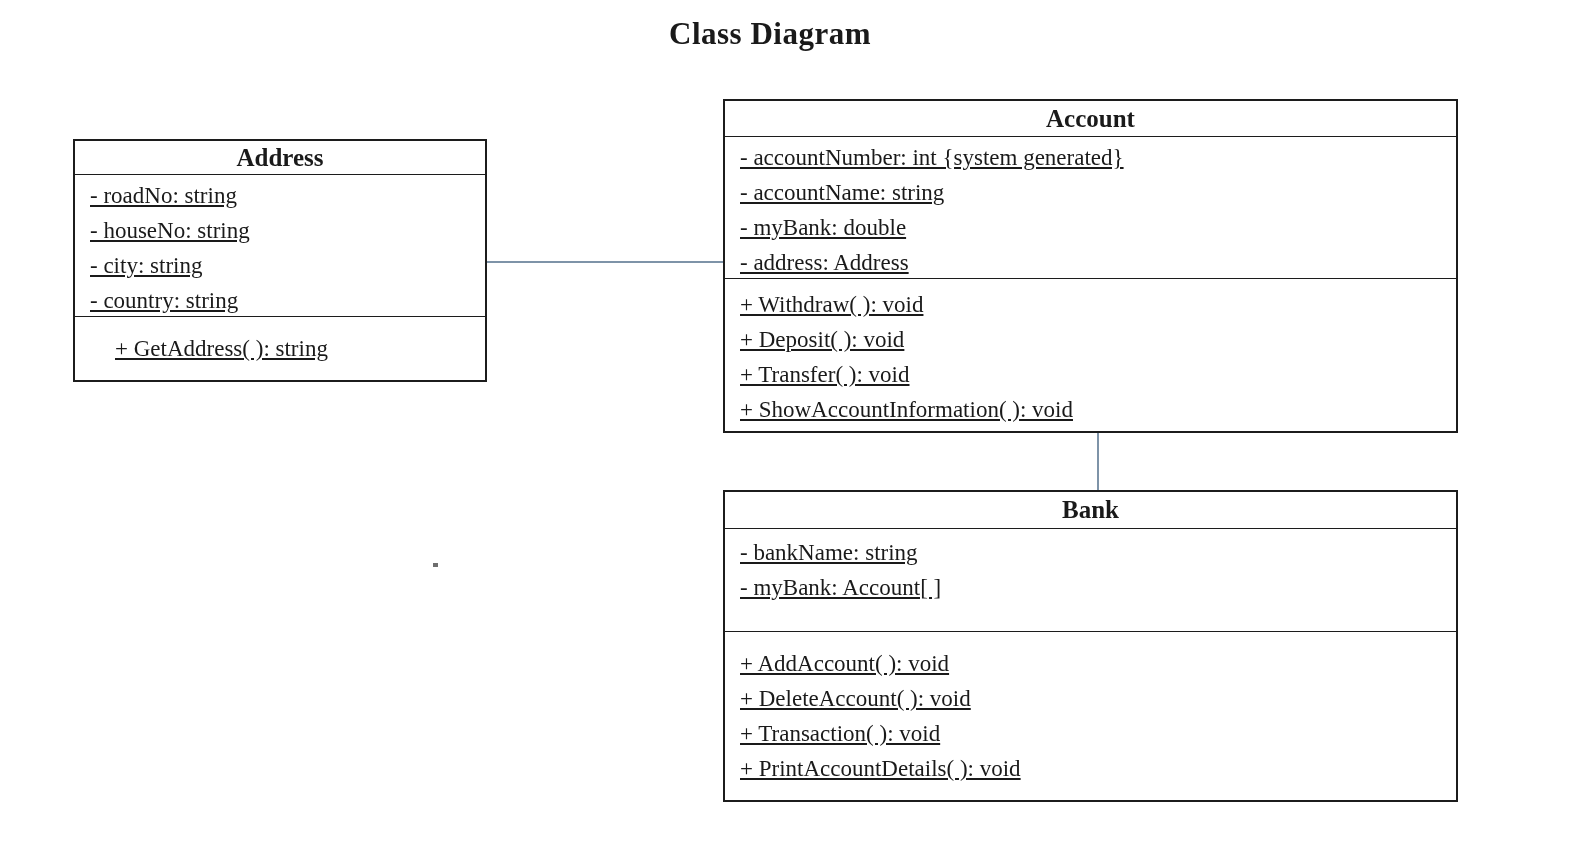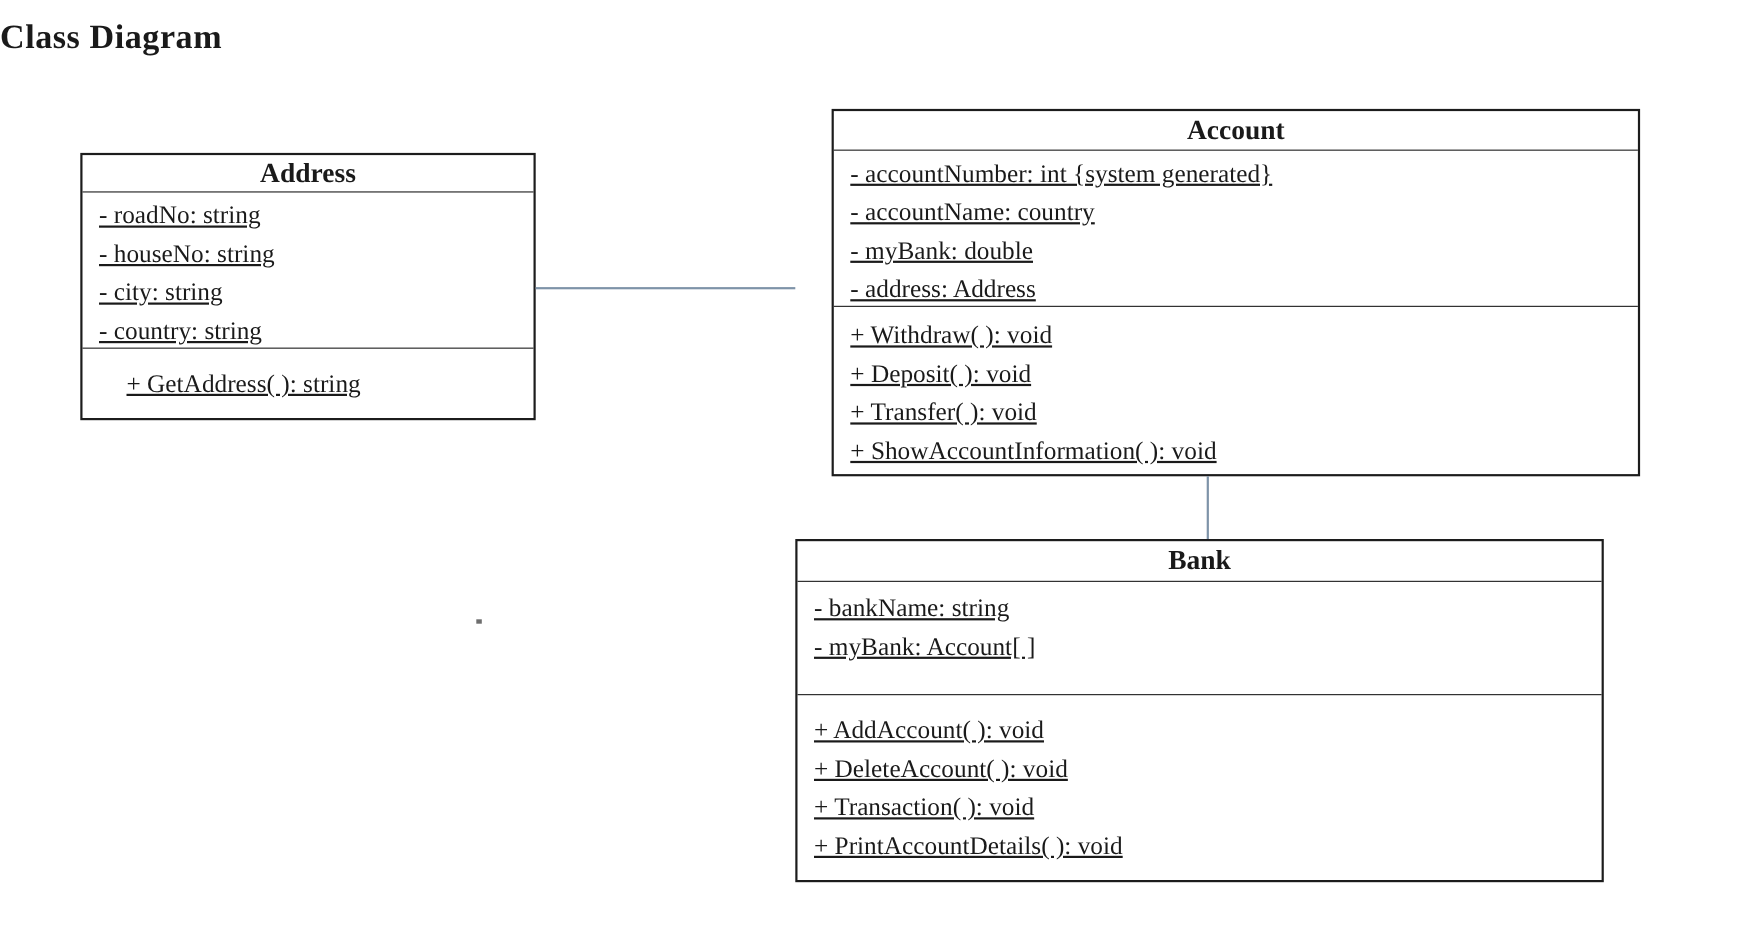--- a/index.html
+++ b/index.html
@@ -20,20 +20,21 @@
     width: 1580px;
     height: 858px;
     background: var(--background);
     overflow: hidden;
   }
   .title {
     position: absolute;
     left: 0;
     top: 16px;
     width: 1540px;
+    text-align: center;
     font-size: 31px;
     font-weight: bold;
     letter-spacing: 0.5px;
   }
   .class-box {
     position: absolute;
     border: 2px solid var(--border);
     background: var(--background);
   }
   .class-header {
@@ -56,21 +57,21 @@
     line-height: 35px;
     white-space: pre;
     text-decoration: underline;
   }
   
   #box-address { left: 73px; top: 139px; width: 414px; }
   #box-address .class-header { height: 34px; }
   #box-address .class-attributes { height: 142px; padding-top: 3px; }
   #box-address .class-methods { height: 63px; padding-top: 14px; padding-left: 40px; }
   
-  #box-account { left: 756px; top: 99px; width: 735px; }
+  #box-account { left: 723px; top: 99px; width: 735px; }
   #box-account .class-header { height: 36px; }
   #box-account .class-attributes { height: 142px; padding-top: 3px; }
   #box-account .class-methods { height: 152px; padding-top: 8px; }
   
   #box-bank { left: 723px; top: 490px; width: 735px; }
   #box-bank .class-header { height: 37px; }
   #box-bank .class-attributes { height: 103px; padding-top: 6px; }
   #box-bank .class-methods { height: 168px; padding-top: 14px; }
   
   .connector { position: absolute; background: var(--connector); }
@@ -104,21 +105,21 @@
       </div>
     <div class="class-methods">
         <div class="member-line">+ GetAddress( ): string</div>
       </div>
   </div>
 
   <div class="class-box" id="box-account">
     <div class="class-header">Account</div>
     <div class="class-attributes">
         <div class="member-line">- accountNumber: int {system generated}</div>
-        <div class="member-line">- accountName: country</div>
+        <div class="member-line">- accountName: string</div>
         <div class="member-line">- myBank: double</div>
         <div class="member-line">- address: Address</div>
       </div>
     <div class="class-methods">
         <div class="member-line">+ Withdraw( ): void</div>
         <div class="member-line">+ Deposit( ): void</div>
         <div class="member-line">+ Transfer( ): void</div>
         <div class="member-line">+ ShowAccountInformation( ): void</div>
       </div>
   </div>

